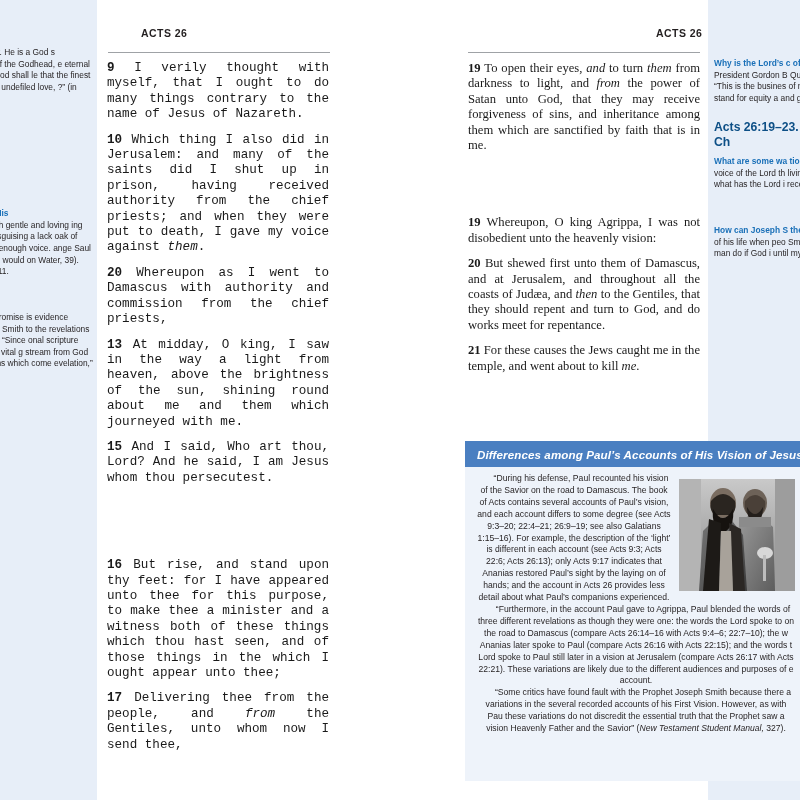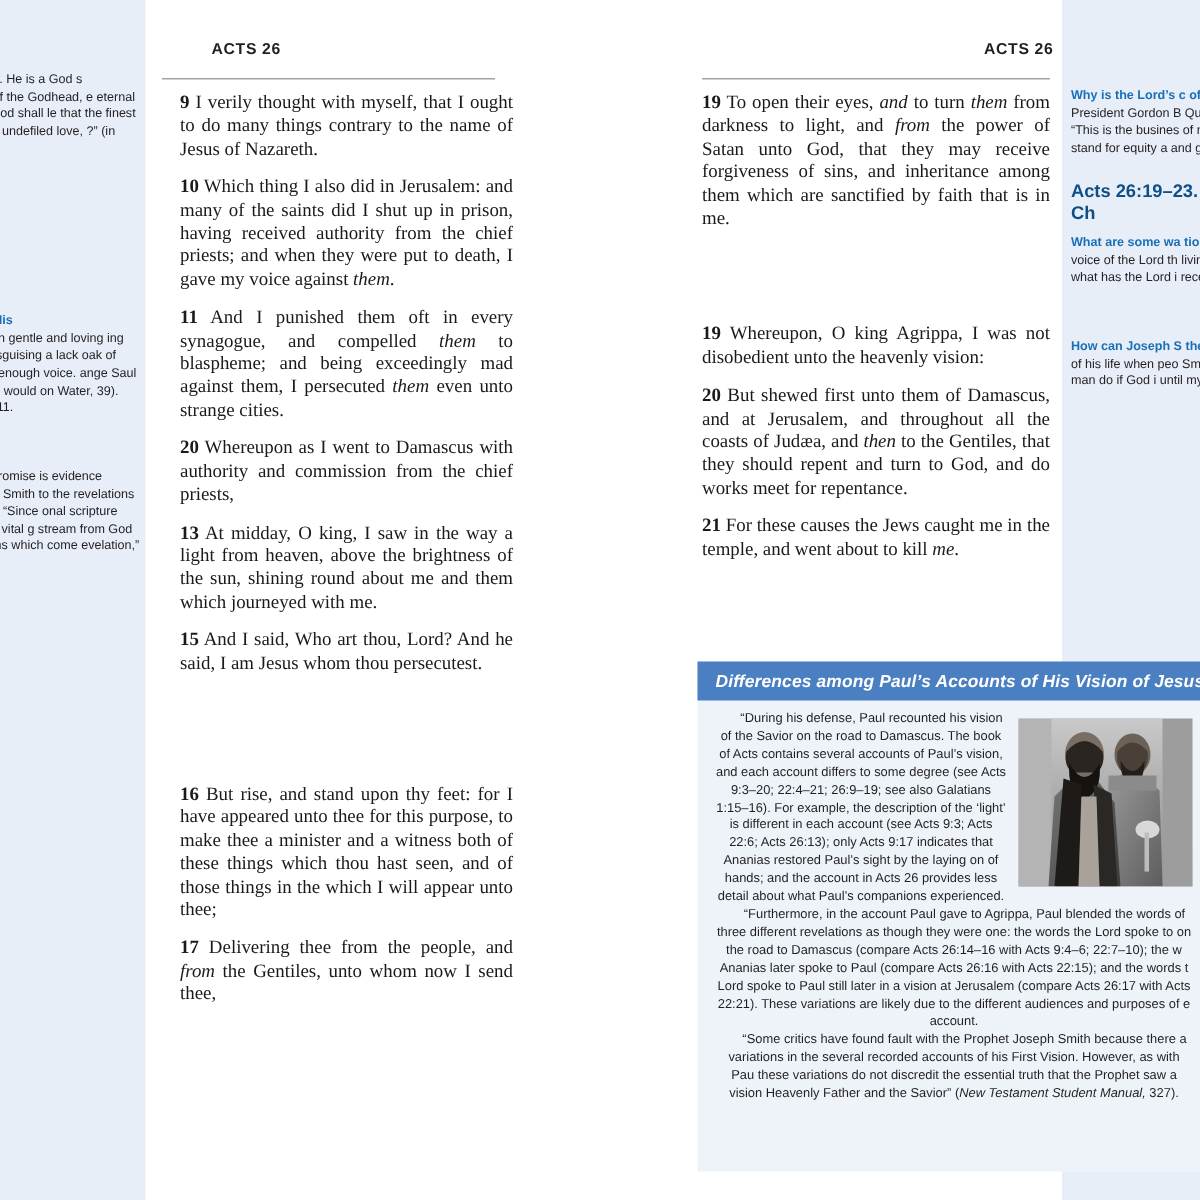--- a/index.html
+++ b/index.html
@@ -52,21 +52,21 @@
   .rule-left{ left:108px;top:52px;width:222px; }
   .rule-right{ left:468px;top:52px;width:232px; }
 
   
   .col{
     position:absolute;
     font-family:"Liberation Serif", serif;
     font-size:12.6px;line-height:15.4px;color:#1a1a1a;
     text-align:justify;
   }
-  .col-left{ left:120px;top:61px;width:222px; }
+  .col-left{ left:107px;top:61px;width:222px;font-family:Liberation Mono, monospace; }
   .col-right{ left:468px;top:61px;width:232px; }
   .v{ margin:0 0 10px 0; }
   .v .num{ font-weight:bold; }
   .v i{ font-style:italic; }
   .spacer-16{ height:62px; }
   .spacer-19{ height:52px; }
 
   
   .cbox{
     position:absolute;left:465px;top:441px;width:335px;height:340px;
@@ -138,24 +138,20 @@
     <p class="v">
       <span class="num">9</span>
       <span>I verily thought with myself, that I ought to do many things contrary to the name of Jesus of Nazareth.</span>
     </p>
 
     <p class="v">
       <span class="num">10</span>
       <span>Which thing I also did in Jerusalem: and many of the saints did I shut up in prison, having received authority from the chief priests; and when they were put to death, I gave my voice against </span><i>them</i><span>.</span>
     </p>
 
-    <p class="v">
-      <span class="num">11</span>
-      <span>And I punished them oft in every synagogue, and compelled </span><i>them</i><span> to blaspheme; and being exceedingly mad against them, I persecuted </span><i>them</i><span> even unto strange cities.</span>
-    </p>
 
     <p class="v">
       <span class="num">20</span>
       <span>Whereupon as I went to Damascus with authority and commission from the chief priests,</span>
     </p>
 
     <p class="v">
       <span class="num">13</span>
       <span>At midday, O king, I saw in the way a light from heaven, above the brightness of the sun, shining round about me and them which journeyed with me.</span>
     </p>
@@ -163,21 +159,21 @@
 
     <p class="v">
       <span class="num">15</span>
       <span>And I said, Who art thou, Lord? And he said, I am Jesus whom thou persecutest.</span>
     </p>
 
     <div class="spacer-16"></div>
 
     <p class="v">
       <span class="num">16</span>
-      <span>But rise, and stand upon thy feet: for I have appeared unto thee for this purpose, to make thee a minister and a witness both of these things which thou hast seen, and of those things in the which I will appear unto thee;</span>
+      <span>But rise, and stand upon thy feet: for I have appeared unto thee for this purpose, to make thee a minister and a witness both of these things which thou hast seen, and of those things in the which I ought appear unto thee;</span>
     </p>
 
     <p class="v">
       <span class="num">17</span>
       <span>Delivering thee from the people, and </span><i>from</i><span> the Gentiles, unto whom now I send thee,</span>
     </p>
   </div>
 
   <div class="col col-right">
 

